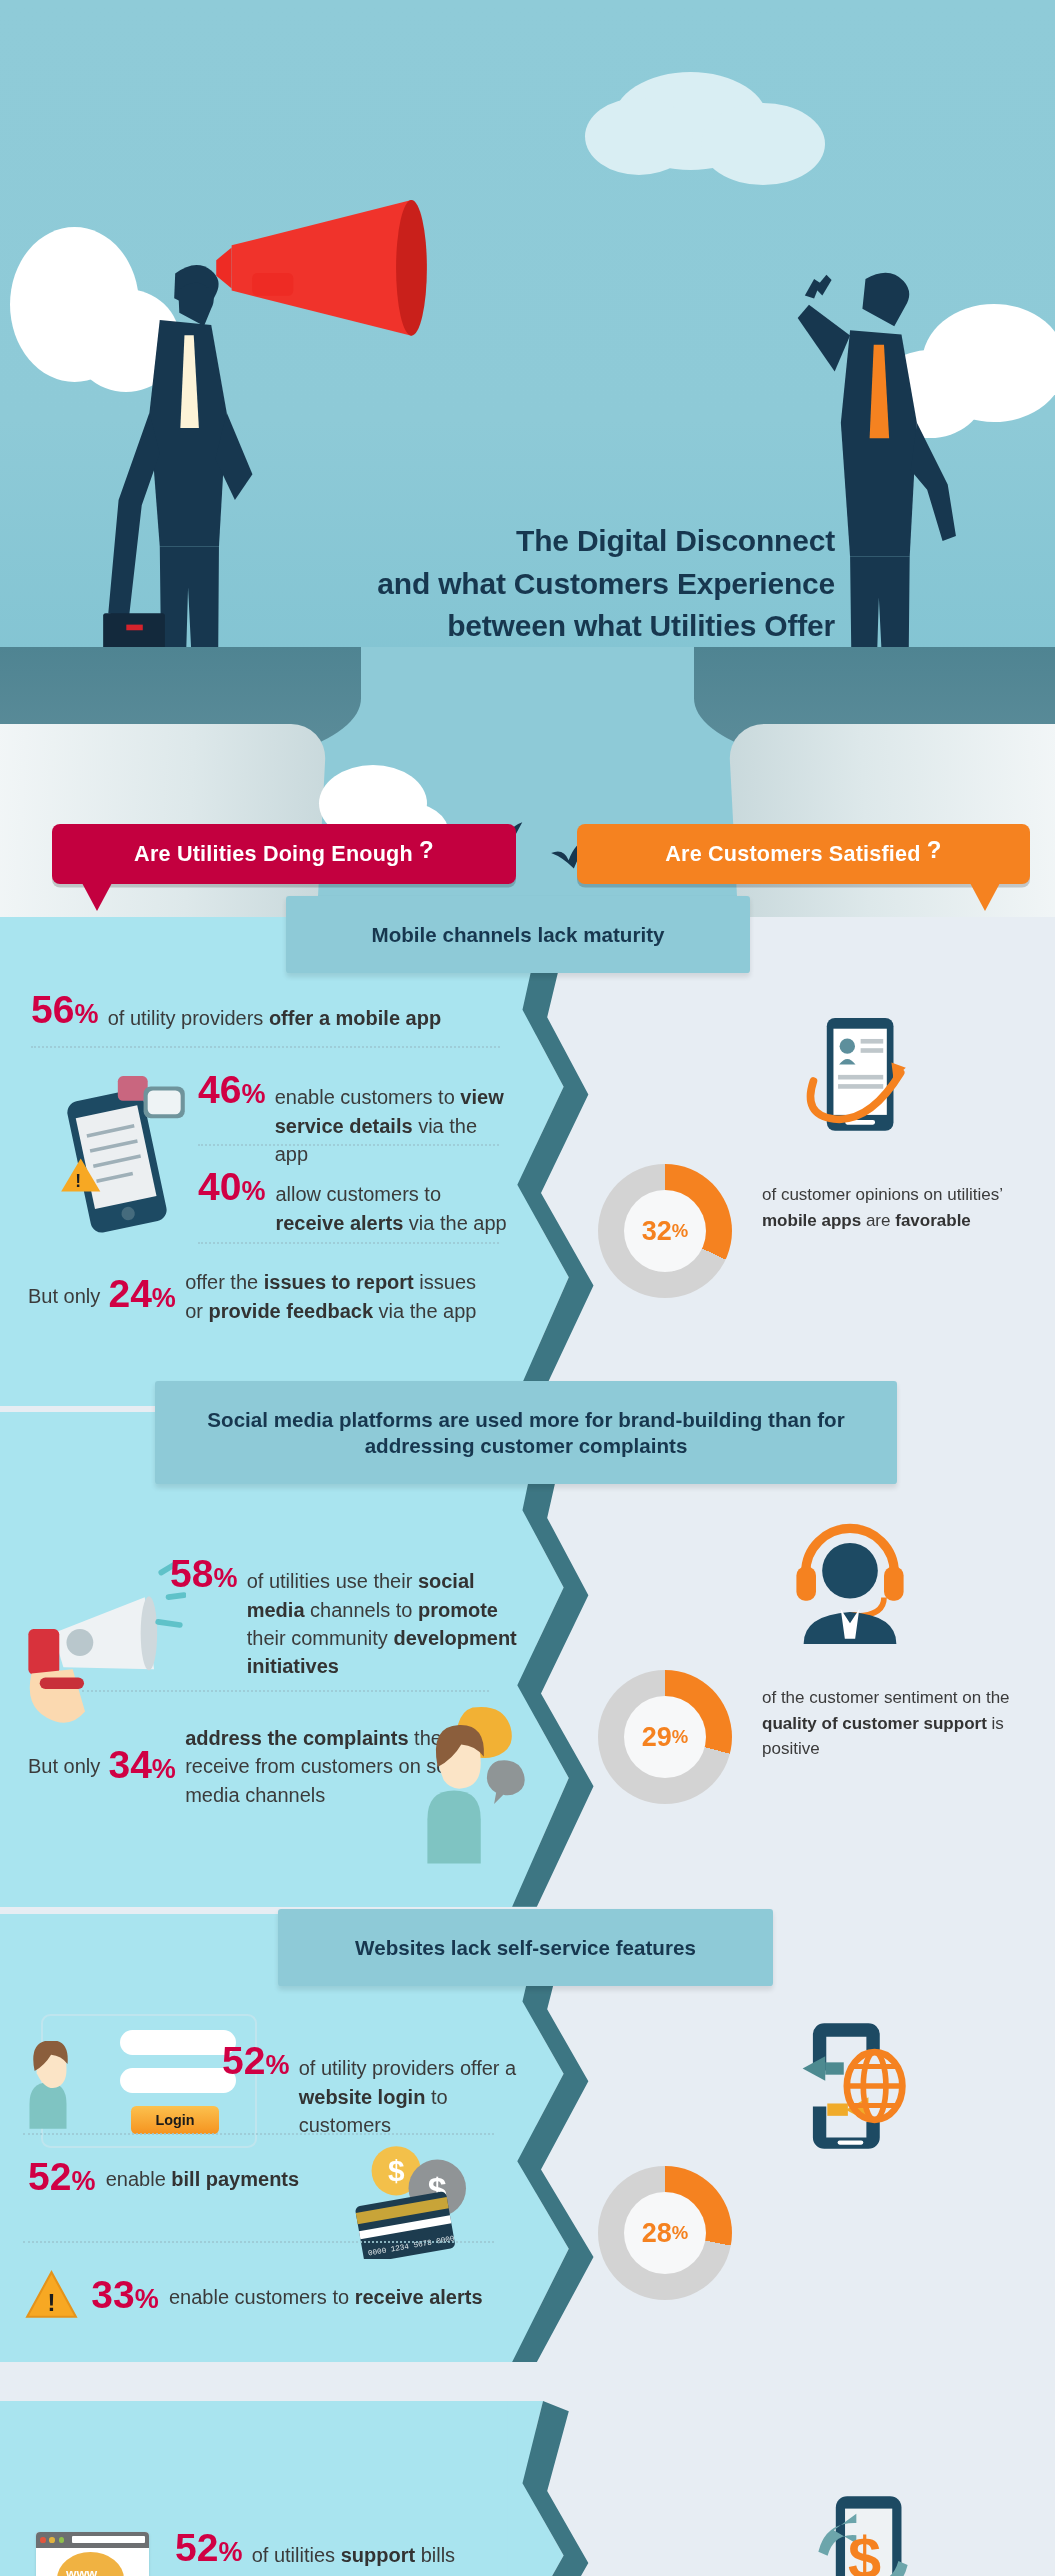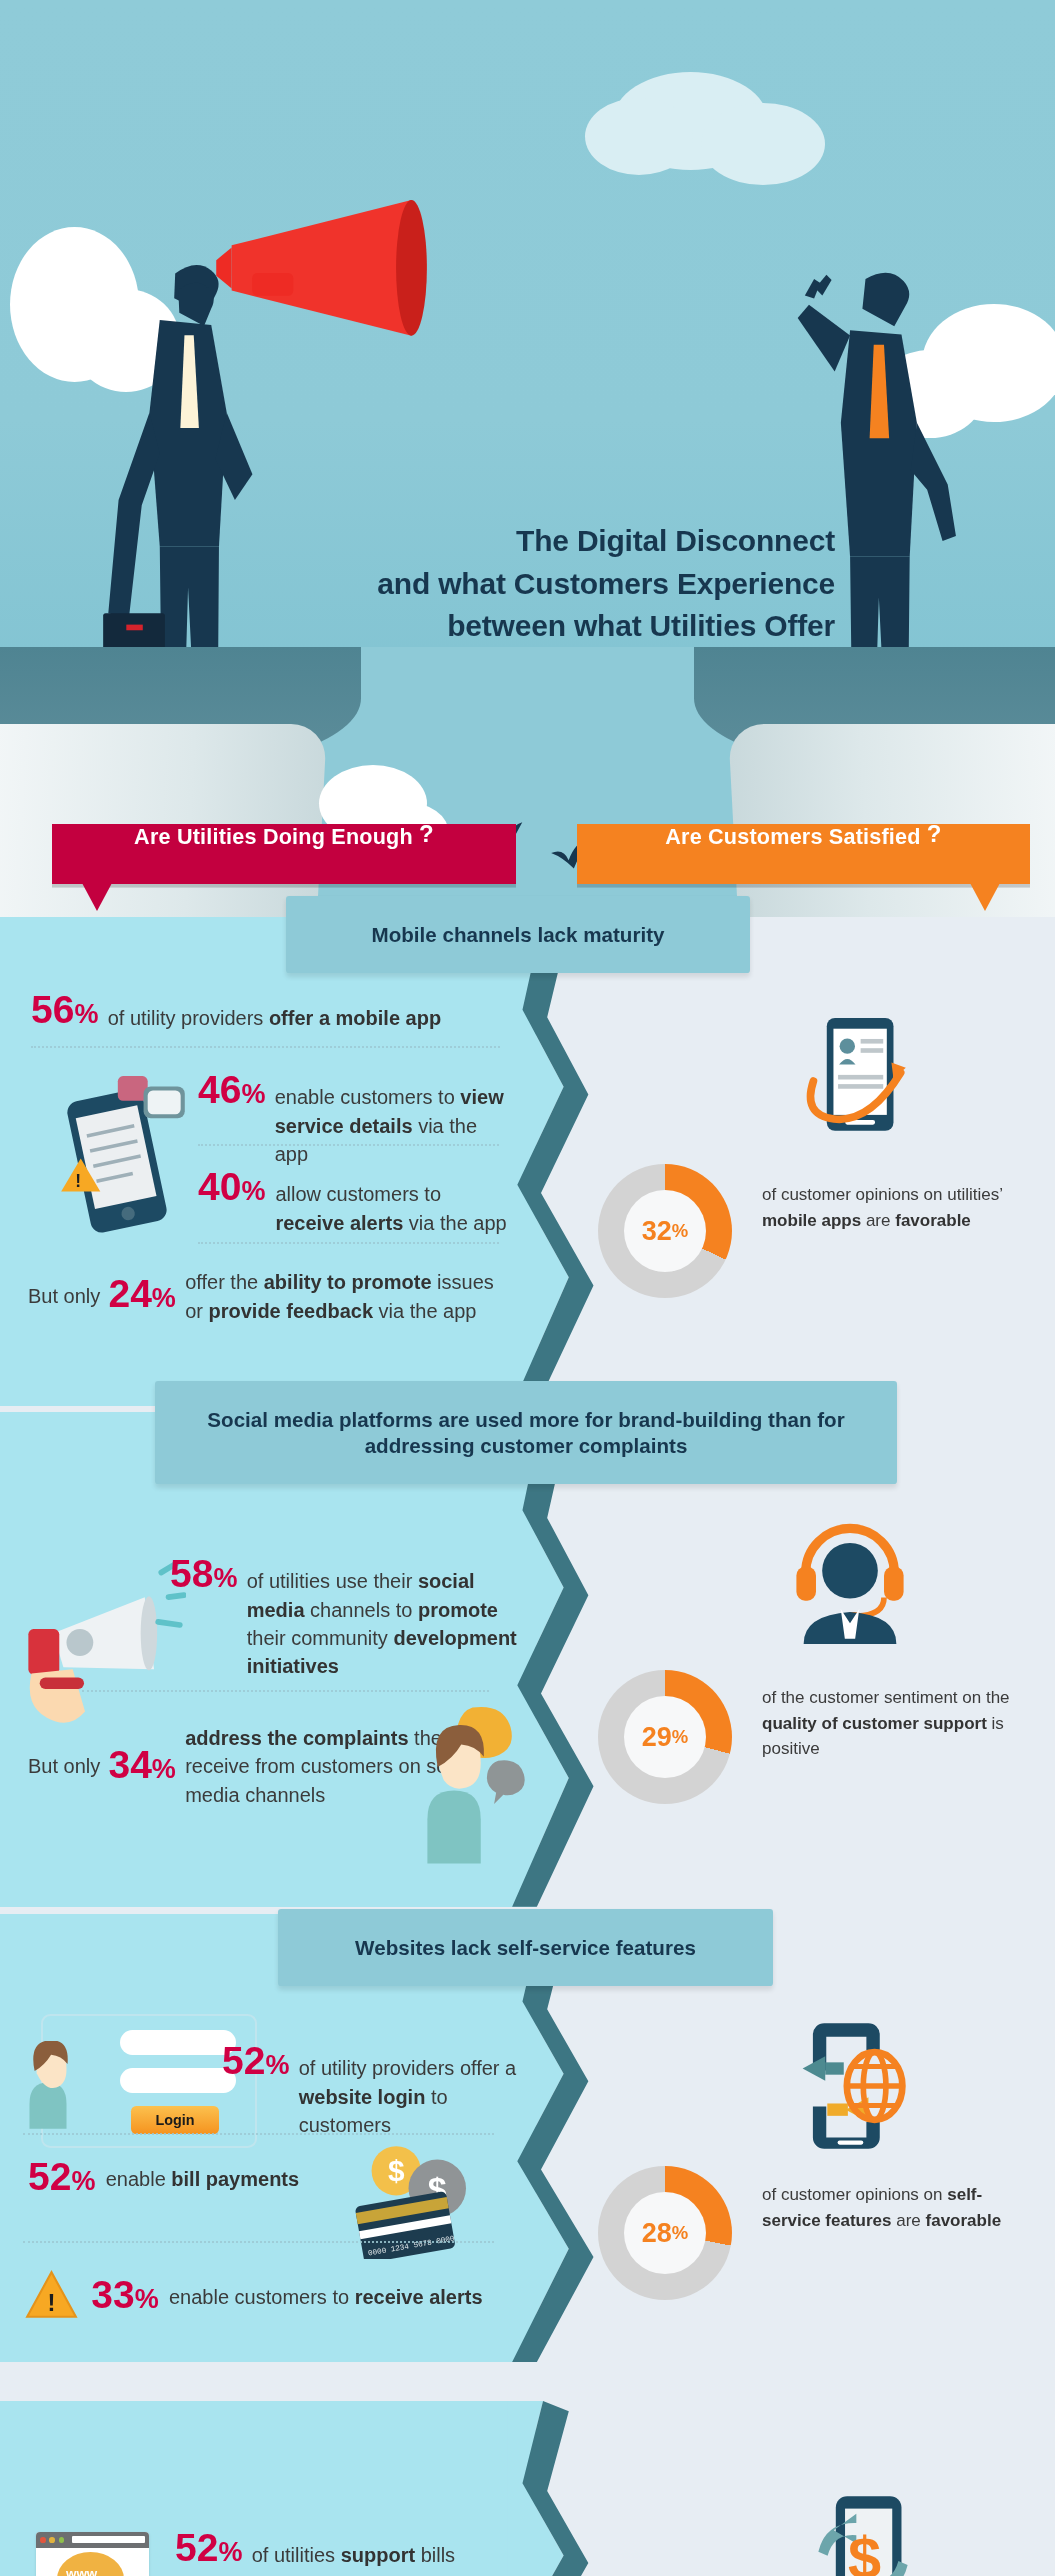--- a/index.html
+++ b/index.html
@@ -58,22 +58,22 @@
     border-radius: 0 36px 0 0; transform: skewX(-3deg); }
   .cliff-wall-r { position:absolute; right:-10.3px; top:77px; width: 330px; height: 268px;
     background: linear-gradient(270deg,#f2f6f7 0%, #dde8ea 60%, #c9d9dc 100%);
     border-radius: 36px 0 0 0; transform: skewX(3deg); }
   .chasm-cloud { position:absolute; background:#fff; border-radius:50%; }
   .cc1 { width:108px; height:77px; left:319px; top:118px; }
   .cc2 { width:88px; height:62px; left:361px; top:155px; }
 
   
   .qbubble {
-    position: absolute; height: 60px; border-radius: 0;
-    display:flex; justify-content:center;
+    position: absolute; height: 60px; border-radius: 8px;
+    display:flex; align-items:center; justify-content:center;
     color:#fff; font-weight:bold; font-size:21.6px; letter-spacing:0.2px;
     box-shadow: 0 3.6px 0 rgba(0,0,0,.18);
   }
   .qbubble .qmark { font-size:24px; margin-left:6.2px; position:relative; top:-3.6px;}
   .q-left  { left: 52px; top: 824px; width: 464px; background:#c3003f; }
   .q-right { left: 577px; top: 824px; width: 453px; background:#f58220; }
   .q-left::after {
     content:""; position:absolute; left:30px; bottom:-27px;
     border-left:15.5px solid transparent; border-right:15.5px solid transparent;
     border-top:28px solid #c3003f;
@@ -277,21 +277,21 @@
 
     <div class="stat-row" style="left:198px;top:252px;width:309px">
       <span class="big-pct"><span>40</span><span class="sm">%</span></span>
       <span class="stat-text" style="margin-left:10px;padding-top:11.3px;width:237px">allow customers to <b>receive alerts</b> via the app</span>
     </div>
     <div class="dotted" style="left:198px;top:325px;width:301px"></div>
 
     <div class="stat-row" style="left:28px;top:346px;width:479px;align-items:center;">
       <span class="stat-text" style="padding-top:5.2px">But only</span>
       <span class="big-pct" style="margin-left:8.2px"><span>24</span><span class="sm">%</span></span>
-      <span class="stat-text" style="margin-left:9.3px;padding-top:5.2px;width:314px">offer the <b>ability to promote</b> issues or <b>provide feedback</b> via the app</span>
+      <span class="stat-text" style="margin-left:9.3px;padding-top:5.2px;width:314px">offer the <b>issues to report</b> issues or <b>provide feedback</b> via the app</span>
     </div>
 
     <svg class="ico" style="left:796px;top:98px;width:118px;height:129px" viewBox="0 0 230 250">
       <rect x="60" y="5" width="130" height="220" rx="16" fill="#1d4a63"></rect>
       <rect x="73" y="26" width="104" height="168" fill="#fff"></rect>
       <circle cx="100" cy="60" r="15" fill="#5d8f9c"></circle>
       <path d="M84 96 q16 -22 32 0 z" fill="#5d8f9c"></path>
       <g fill="#bfc7cb">
         <rect x="126" y="46" width="44" height="9"></rect>
           <rect x="126" y="64" width="44" height="9"></rect>
@@ -454,21 +454,20 @@
         <line x1="122" y1="178" x2="214" y2="178" stroke="#f58220" stroke-width="10"></line>
       </g>
     </svg>
 
     <div class="donut" style="left:598px;top:252px;background:conic-gradient(#f58220 0% 28%, #d3d3d3 28% 100%);">
       <div class="hole">
         <span>28</span>
           <span class="sm">%</span>
       </div>
     </div>
-    <div class="right-text" style="left:762px;top:268px;width:247px">of customer opinions on <b>self-service features</b> are <b>favorable</b></div>
   </div>
 
   <div class="section" style="top:2401px;height:422px">
     <div class="sec-bg-left-out"></div>
     <div class="sec-bg-right"></div>
     <div class="panel-left" style="top:0;bottom:0;left:0;width:536px"></div>
     <svg class="zig" style="top:0;left:507px;width:103px;height:422px" viewBox="0 0 200 820">
       <path d="M0 0 L70 0 L30 160 L110 300 L20 460 L120 620 L10 820 L0 820 Z" fill="#a9e4ef"></path>
       <path d="M70 0 L120 20 L78 175 L158 315 L66 476 L168 636 L58 820 L10 820 L120 620 L20 460 L110 300 L30 160 Z" fill="#3d7683"></path>
     </svg>

